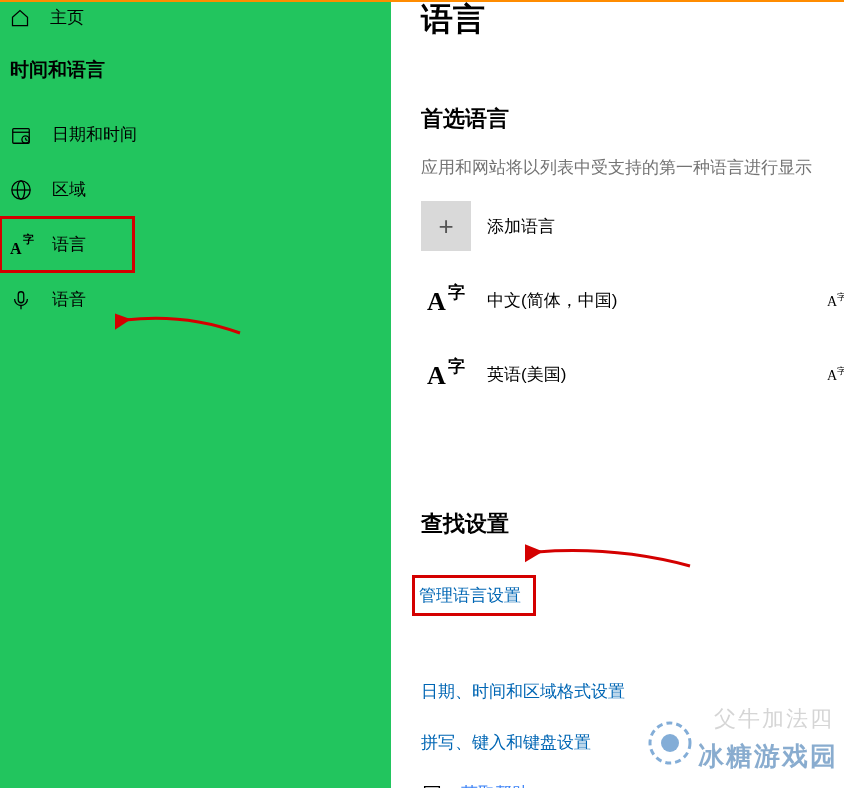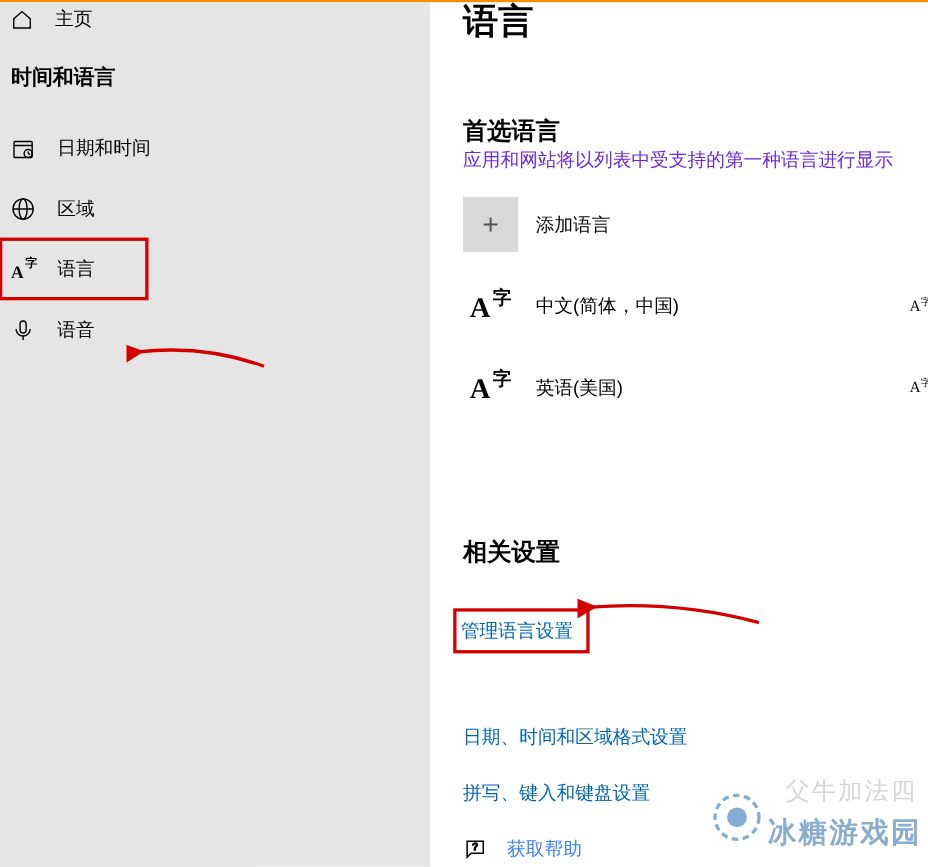--- a/index.html
+++ b/index.html
@@ -16,21 +16,21 @@
     height: 2px;
     background: #ff8c00;
     width: 100%;
   }
   .container {
     display: flex;
     height: calc(100% - 2px);
   }
   .sidebar {
     width: 391px;
-    background: #e5e5e5;
+    background: #22c55e;
     padding-top: 0;
     position: relative;
   }
   .home-row {
     display: flex;
     align-items: center;
     padding: 4px 10px 6px 10px;
     gap: 20px;
     font-size: 17px;
   }
@@ -93,21 +93,22 @@
     padding-top: 0;
     margin-top: -4px;
   }
   .section-title {
     font-size: 22px;
     font-weight: 600;
     margin-top: 62px;
   }
   .section-desc {
     font-size: 17px;
-    color: #6d28d9;
+    margin-top: 22px;
+    color: #737373;
   }
   .add-lang {
     display: flex;
     align-items: center;
     gap: 16px;
     margin-top: 22px;
     cursor: pointer;
   }
   .add-lang .plus-box {
     width: 50px; height: 50px;
@@ -309,21 +310,21 @@
 
     <div class="lang-item" style="position:relative;">
       <div class="lang-icon">
         <span class="lang-a">A</span>
           <span class="lang-zi">字</span>
       </div>
       <span class="lang-label">英语(美国)</span>
       <span class="lang-side-icon" style="right:-2px;">A<sup style="font-size:9px;">字</sup></span>
     </div>
 
-    <h2 class="related-title">相关设置</h2>
+    <h2 class="related-title">查找设置</h2>
 
     <div class="link-list">
       <span class="link highlighted">管理语言设置</span><br><br>
       <span class="link">日期、时间和区域格式设置</span>
       <span class="link">拼写、键入和键盘设置</span>
     </div>
 
     <div class="help-row">
       <span class="icon">
         <svg width="22" height="22" viewBox="0 0 24 24" fill="none" stroke="#000" stroke-width="1.5">

